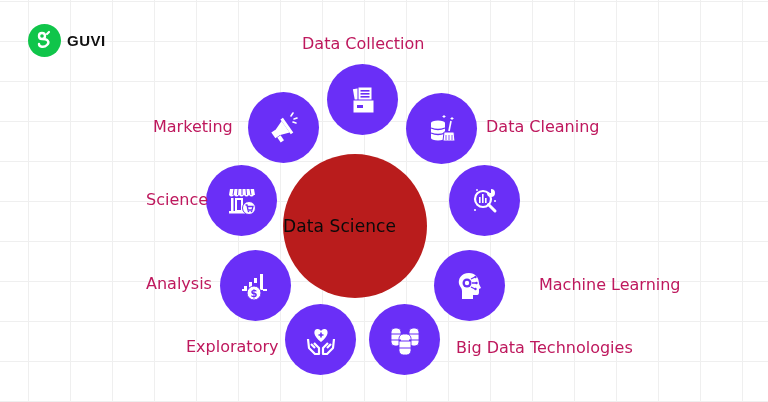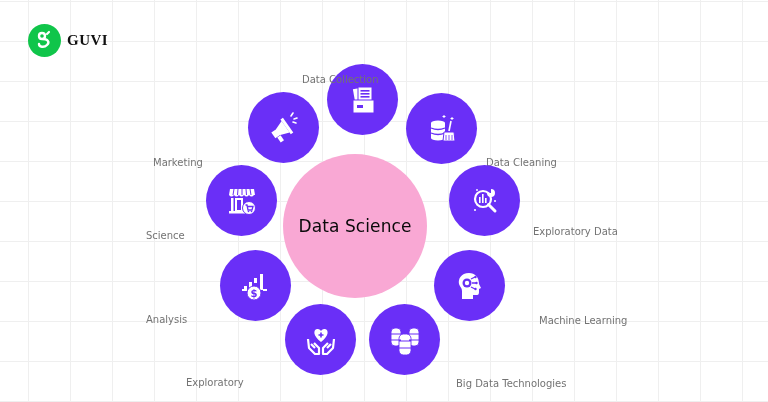--- a/index.html
+++ b/index.html
@@ -31,37 +31,36 @@
     .logo-badge {
       width: 33px;
       height: 33px;
       border-radius: 50%;
       background: #10c54a;
       display: flex;
       align-items: center;
       justify-content: center;
     }
     .logo-text {
-      font-family: Liberation Serif, serif;
+      font-family: Liberation Sans, sans-serif;
       font-weight: bold;
       font-size: 15px;
       letter-spacing: 0.5px;
       color: #111;
     }
     .hub {
       position: absolute;
       left: 283px;
       top: 154px;
       width: 144px;
       height: 144px;
       border-radius: 50%;
-      background: #f9a8d4;
-      display: flex;
-      align-items: center;
-      justify-content: center;
+      background: #b91c1c;
+      display: flex;
+      align-items: center;
     }
     .hub-label {
       font-family: "DejaVu Sans", sans-serif;
       font-size: 17px;
       color: #0a0a0a;
       letter-spacing: 0.1px;
     }
     .node {
       position: absolute;
       width: 71px;
@@ -72,25 +71,24 @@
       align-items: center;
       justify-content: center;
     }
     .node svg {
       width: 36px;
       height: 36px;
     }
     .label {
       position: absolute;
       font-family: "DejaVu Sans", sans-serif;
-      font-size: 10px;
-      color: #737373;
+      font-size: 16px;
+      color: #be185d;
       line-height: 20px;
       white-space: nowrap;
-      margin-top: 36px;
     }
   </style>
 </head>
 <body>
 
 <div class="logo">
   <div class="logo-badge">
     <svg width="20" height="22" viewBox="0 0 20 22">
       <path d="M7 3 C3 3 3 9 7 9 C11 9 11 3 7 3 Z M7 9 C13 9 15 12 12 15 C9 18 4 17 4 14" fill="none" stroke="#fff" stroke-width="2.4" stroke-linecap="round"></path>
       <path d="M12 4 L14 2" stroke="#fff" stroke-width="2.2" stroke-linecap="round"></path>
@@ -138,21 +136,21 @@
     <rect x="15" y="11" width="1.6" height="9" fill="#fff"></rect>
     <rect x="18" y="15" width="1.6" height="5" fill="#fff"></rect>
     <path d="M21.5 21.5 L28 28" stroke="#fff" stroke-width="3" stroke-linecap="round"></path>
     <path d="M24 6 A4 4 0 1 1 20 10 L24 10 Z" fill="#fff"></path>
     <circle cx="8" cy="27" r="1" fill="#fff"></circle>
     <circle cx="28" cy="18" r="1" fill="#fff"></circle>
     <circle cx="10" cy="7" r="0.9" fill="#fff"></circle>
   </svg>
 </div>
 <span class="label" style="left:533px; top:186px;">
-  <span>Exploratory Data</span><br>
+  <br>
 </span>
 
 <div class="node" style="left:434px; top:250px;">
   <svg viewBox="0 0 36 36">
     <path d="M17 5 C9 5 6 11 7 16 C8 19 10 20 10 23 L10 31 L21 31 L21 27 L25 27 C27 27 27 25 27 23 L27 21 L29 20 L27 16 C27 9 23 5 17 5 Z" fill="#fff"></path>
     <circle cx="15" cy="15" r="4.5" fill="#6a2ff7"></circle>
     <circle cx="15" cy="15" r="2.2" fill="#fff"></circle>
     <path d="M19 11 L23 9 M20 15 L24 15 M19 19 L23 21" stroke="#6a2ff7" stroke-width="1.3"></path>
     <circle cx="23.5" cy="9" r="1.2" fill="#6a2ff7"></circle>
     <circle cx="24.5" cy="15" r="1.2" fill="#6a2ff7"></circle>

